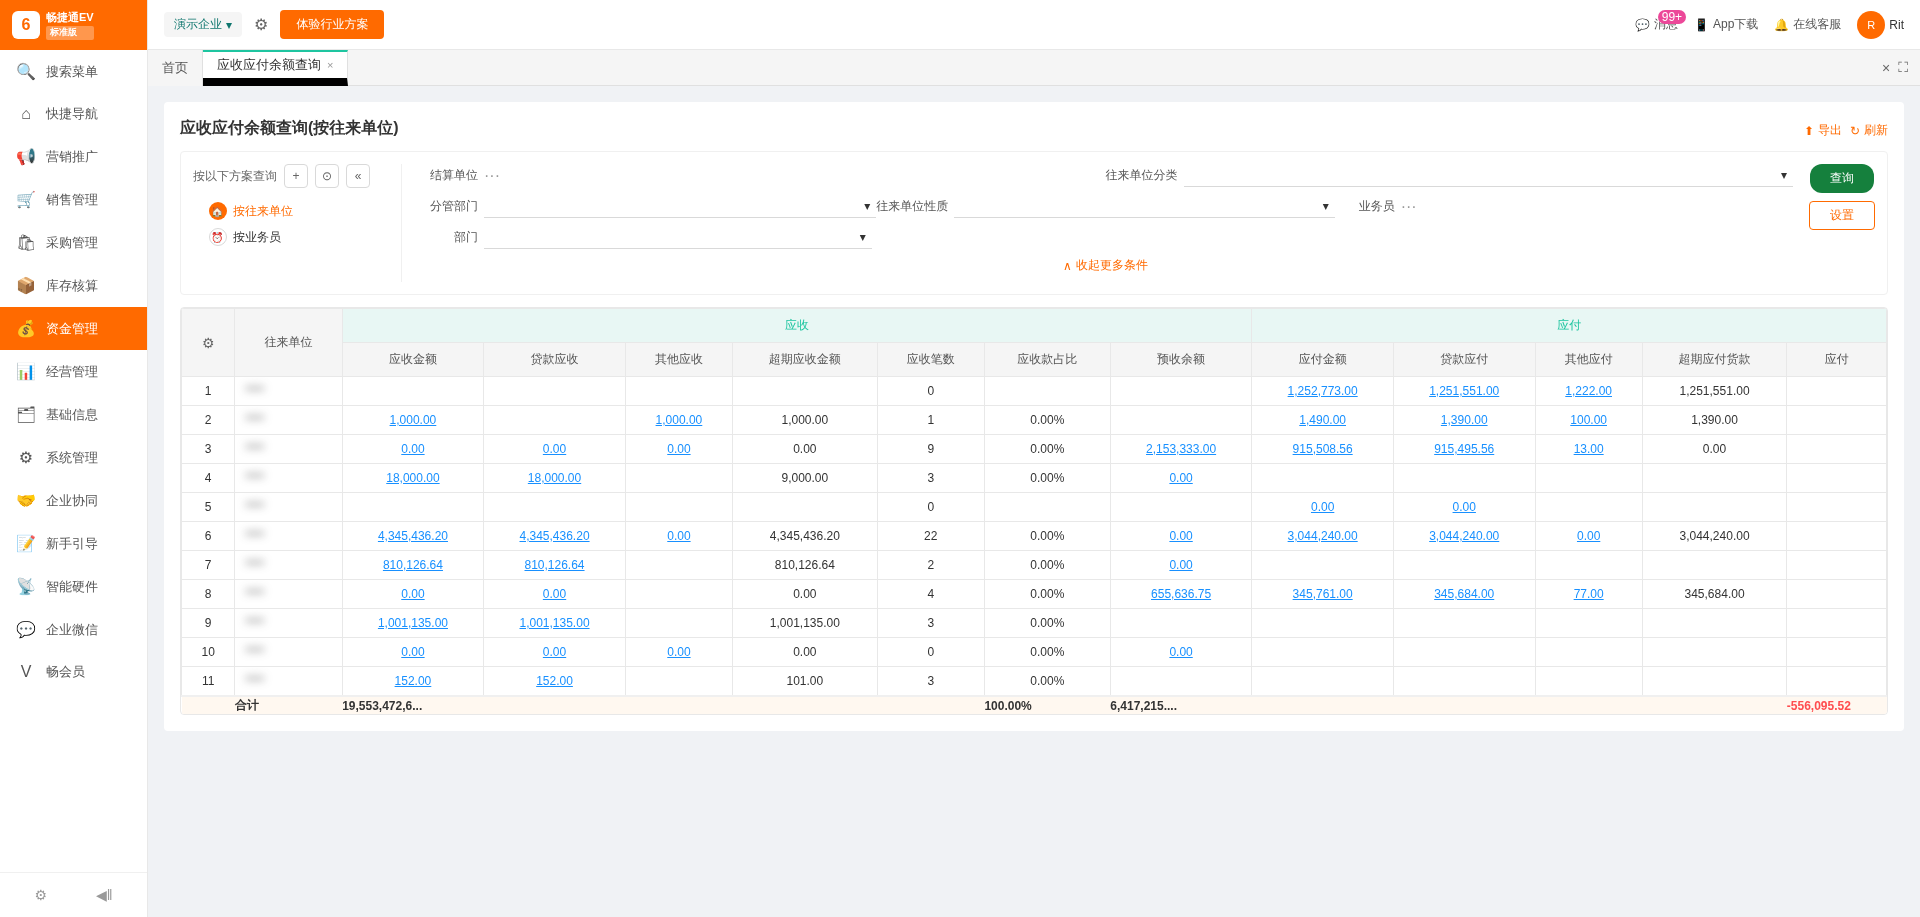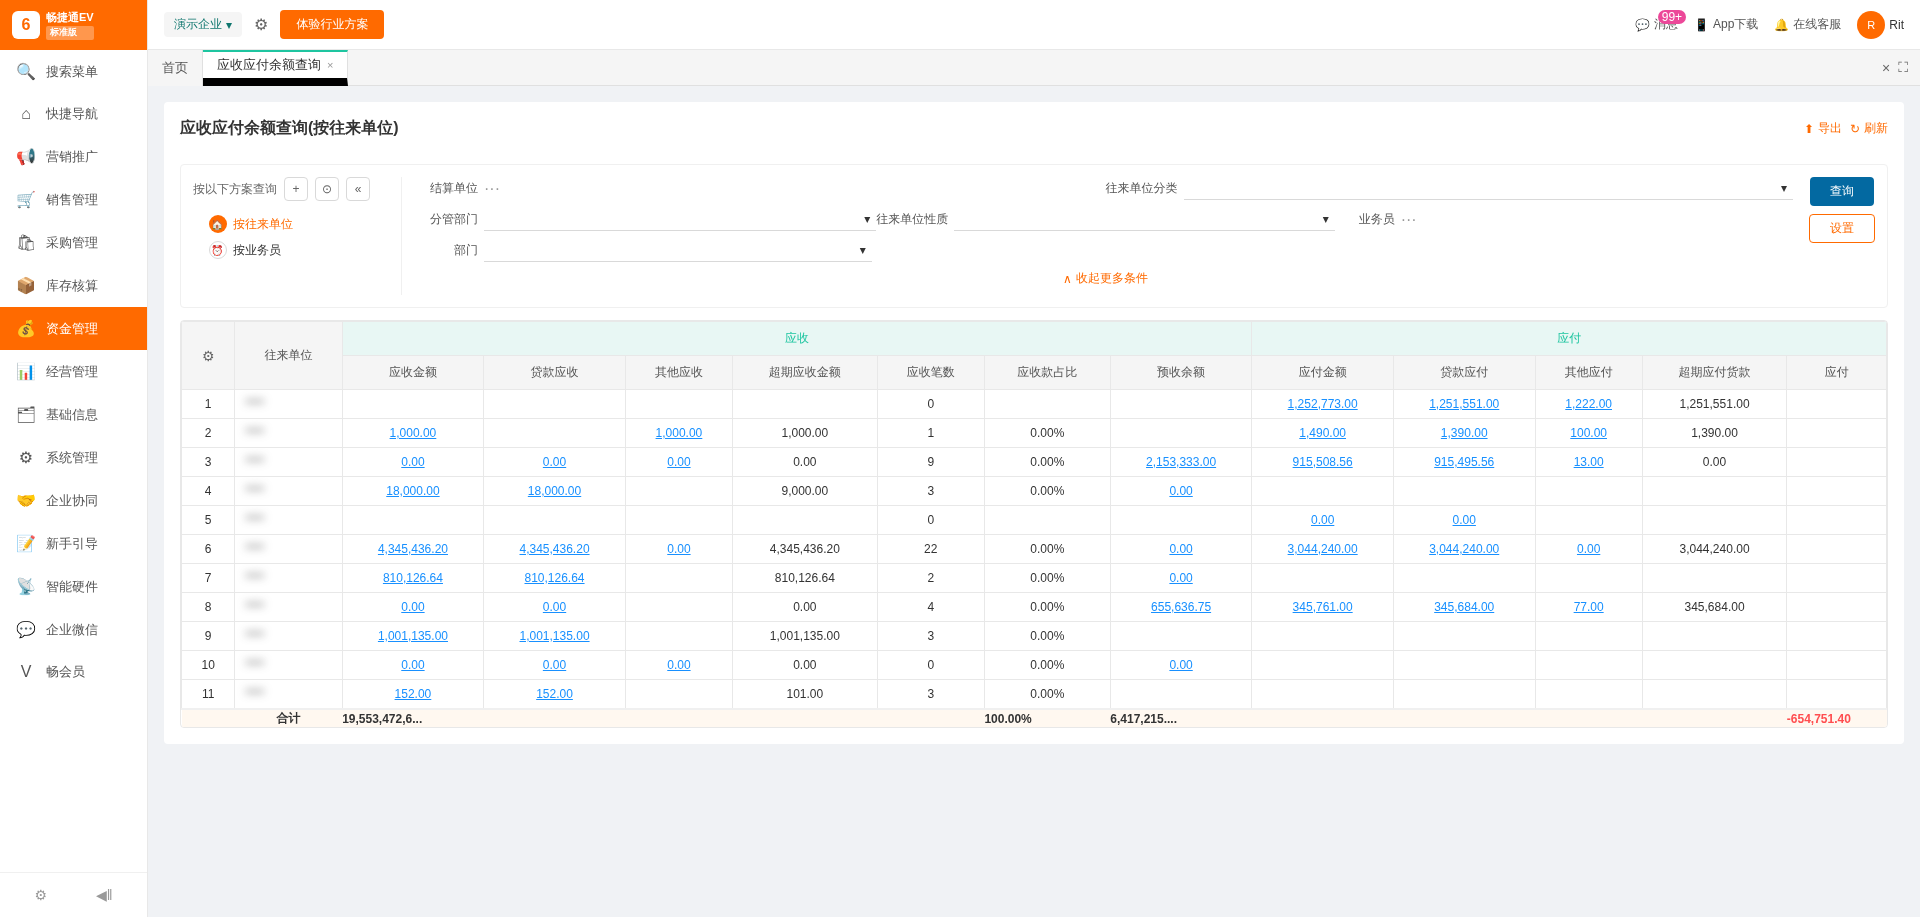--- a/index.html
+++ b/index.html
@@ -77,21 +77,21 @@
     
     .main {
       margin-left: 148px; margin-top: 86px; padding: 16px;
       height: calc(100vh - 86px); overflow-y: auto; background: #f0f2f5;
     }
 
     
     .page-container { background: #fff; border-radius: 4px; padding: 16px; }
 
     
-    .page-header { display: flex; align-items: center; justify-content: space-between; margin-bottom: 25px; }
+    .page-header { display: flex; align-items: flex-end; justify-content: space-between; margin-bottom: 12px; }
     .page-title { font-size: 16px; font-weight: bold; color: #333; }
     .page-actions { display: flex; gap: 8px; }
     .action-btn { display: flex; align-items: center; gap: 4px; cursor: pointer; color: #ff6a00; font-size: 12px; }
 
     
     .filter-area { background: #fff; border: 1px solid #f0f0f0; border-radius: 4px; padding: 12px; margin-bottom: 12px; }
     .filter-toolbar { display: flex; align-items: center; gap: 7px; margin-bottom: 10px; }
     .filter-label { font-size: 12px; color: #666; }
     .filter-icon-btn { width: 24px; height: 24px; border: 1px solid #d9d9d9; border-radius: 4px; display: flex; align-items: center; justify-content: center; cursor: pointer; color: #666; font-size: 12px; }
     .filter-scheme-list { margin-left: 8px; }
@@ -108,39 +108,39 @@
       flex: 1; border: none; border-bottom: 1px solid #d9d9d9;
       padding: 4px 6px; font-size: 12px; color: #333; outline: none; background: transparent;
     }
     .filter-select {
       flex: 1; display: flex; align-items: center; justify-content: space-between;
       border-bottom: 1px solid #d9d9d9; padding: 4px 6px; cursor: pointer;
     }
     .filter-dots { color: #999; font-size: 16px; cursor: pointer; }
     .filter-collapse { display: flex; align-items: center; justify-content: center; padding: 8px; color: #ff6a00; cursor: pointer; font-size: 12px; gap: 4px; }
 
-    .query-btn { background: #0369a1; color: #fff; border: none; border-radius: 4px; padding: 6px 20px; font-size: 12px; cursor: pointer; }
+    .query-btn { background: #15803d; color: #fff; border: none; border-radius: 12px; padding: 6px 20px; font-size: 12px; cursor: pointer; }
     .set-btn { background: #fff; color: #ff6a00; border: 1px solid #ff6a00; border-radius: 4px; padding: 5px 20px; font-size: 12px; cursor: pointer; margin-top: 4px; }
     .query-area { display: flex; flex-direction: column; align-items: center; gap: 4px; margin-left: 8px; }
 
     
     .table-wrapper { overflow-x: auto; border: 1px solid #e8e8e8; border-radius: 4px; }
     table { width: 100%; border-collapse: collapse; font-size: 12px; min-width: 1400px; }
     thead tr { background: #f5f5f5; }
     thead th {
       border: 1px solid #e8e8e8; padding: 8px 10px; text-align: center;
       font-weight: normal; color: #555; white-space: nowrap;
     }
     thead th.group-header { background: #e8f7f4; color: #1ec5a0; }
     tbody tr { border-bottom: 1px solid #f0f0f0; }
     tbody td { border: 1px solid #e8e8e8; padding: 7px 10px; text-align: center; color: #333; white-space: nowrap; }
     tbody td.link { color: #1890ff; text-decoration: underline; cursor: pointer; }
     tbody td.name-cell { text-align: left; max-width: 160px; overflow: hidden; text-overflow: ellipsis; }
     .tfoot-row td { background: #fff8f0; font-weight: bold; border-top: 2px solid #f0f0f0; }
-    .tfoot-row td.label { text-align: center; }
+    .tfoot-row td.label { text-align: left; }
     .blurred { filter: blur(4px); user-select: none; }
     .settings-icon { font-size: 14px; color: #666; cursor: pointer; }
 
     
     ::-webkit-scrollbar { width: 6px; height: 6px; }
     ::-webkit-scrollbar-thumb { background: #ccc; border-radius: 3px; }
   </style>
 </head>
 <body>
 
@@ -572,20 +572,20 @@
             <td></td>
             <td></td>
             <td></td>
             <td></td>
             <td>100.00%</td>
             <td>6,417,215....</td>
             <td></td>
             <td></td>
             <td></td>
             <td></td>
-            <td style="color:#ff4d4f;">-654,751.40</td>
+            <td style="color:#ff4d4f;">-556,095.52</td>
           </tr>
         </tfoot>
       </table>
     </div>
 
   </div>
 </div>
 
 </body></html>

